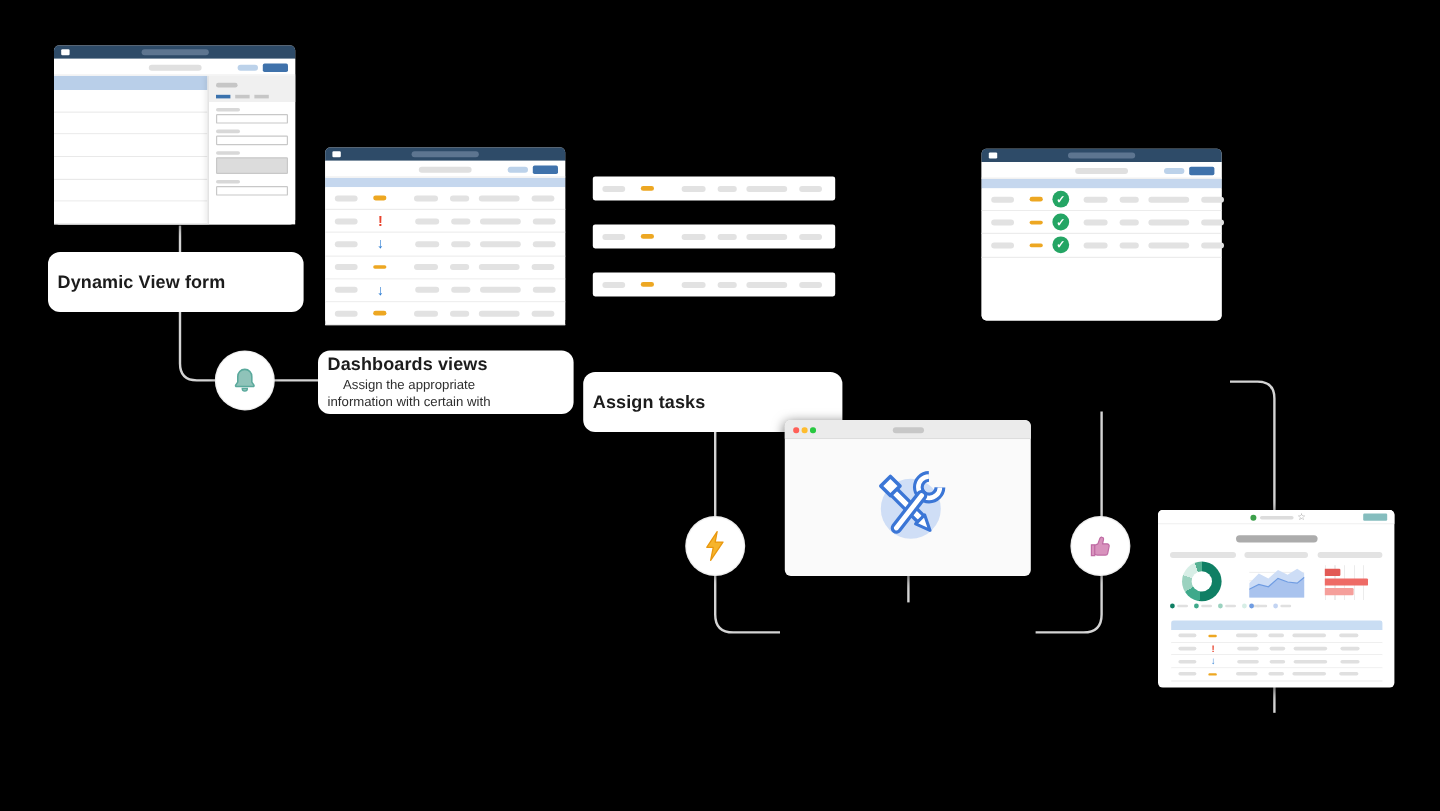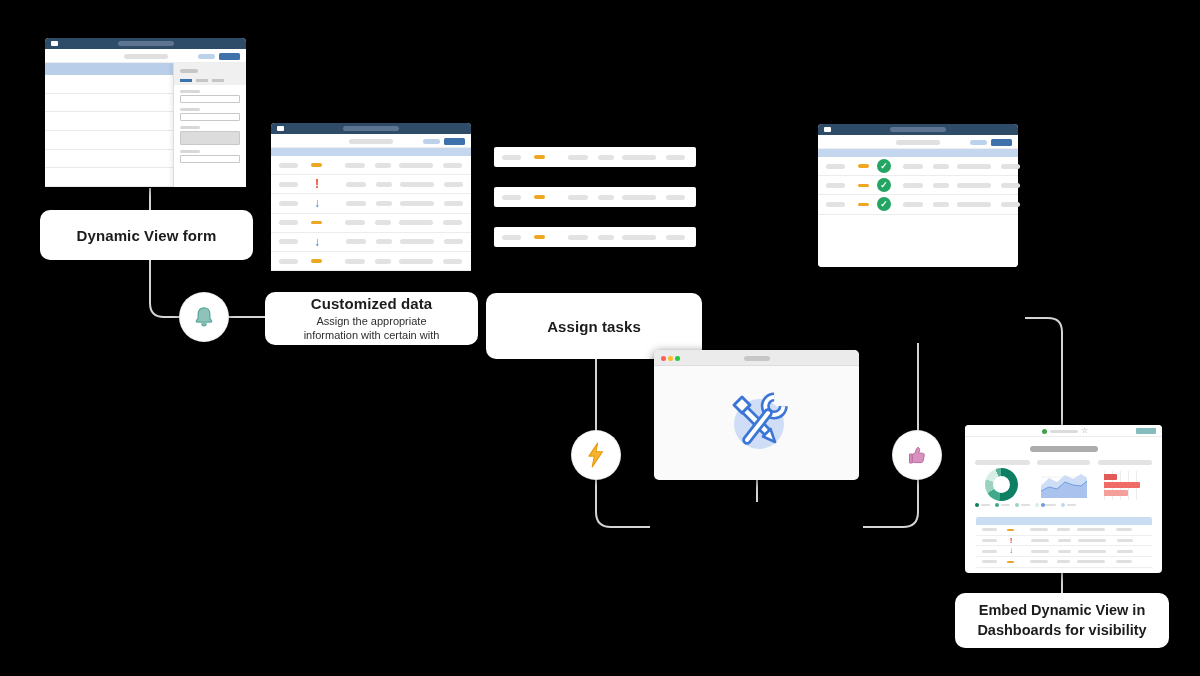--- a/index.html
+++ b/index.html
@@ -62,21 +62,21 @@
   .fp-title { width:18px; height:4px; border-radius:2px; background:#c6c6c6; }
   .fp-tabs { display:flex; gap:4px; margin-top:6px; }
   .fp-tab { width:12px; height:3px; background:#c6c6c6; }
   .fp-tab.active { background:#3a72ad; }
   .fp-fields { padding:0 6px; }
   .fp-label { width:20px; height:3px; border-radius:1.5px; background:#d8d8d8; margin:5px 0 2px; }
   .fp-input { height:8px; border:1px solid #c8c8c8; border-radius:1px; background:#fff; }
   .fp-textarea { height:14px; border:1px solid #c8c8c8; border-radius:1px; background:#dcdcdc; }
 
   
-  .label-card { position:absolute; z-index:2; background:#fff; border-radius:10px; display:flex; flex-direction:column; justify-content:center; align-items:center; text-align:center; padding:4px 8px; }
+  .label-card { position:absolute; z-index:2; background:#fff; border-radius:10px; display:flex; flex-direction:column; justify-content:center; align-items:flex-start; text-align:center; padding:4px 8px; }
   .label-title { font-size:15px; font-weight:700; color:#1c1c1c; letter-spacing:.1px; }
   .label-sub { font-size:11px; color:#2e2e2e; line-height:1.3; margin-top:2px; }
   .label-title-2l { font-size:14.5px; font-weight:700; color:#1c1c1c; line-height:1.35; }
 
   
   .flow-circle { position:absolute; width:48px; height:48px; border-radius:50%; background:#fff; z-index:3; display:flex; align-items:center; justify-content:center; box-shadow:0 0 0 1px #ededed, 0 2px 6px rgba(0,0,0,.45); }
 
   
   .browser { position:absolute; left:654px; top:350px; width:205px; height:130px; background:#fafafa; border-radius:5px; box-shadow:0 2px 10px rgba(0,0,0,.55); z-index:2; }
   .br-titlebar { height:16px; background:#ebebeb; border-radius:5px 5px 0 0; position:relative; border-bottom:1px solid #ddd; }
@@ -236,21 +236,21 @@
           <span class="ic ic-dash"></span>
           <span class="pill p2"></span>
           <span class="pill p3"></span>
           <span class="pill p4"></span>
           <span class="pill p5"></span>
         </div>
       </div>
   </div>
 
   <div class="label-card" style="left:265px;top:292px;width:213px;height:53px;">
-    <div class="label-title">Customized data</div>
+    <div class="label-title">Dashboards views</div>
     <div class="label-sub">
       <span>Assign the appropriate</span><br>
       <span>information with certain with</span>
     </div>
   </div>
 
   <div class="rows-std rows-float" style="left:494px;top:147px;width:202px;">
       <div class="srow">
         <span class="pill p1"></span>
         <span class="ic ic-dash"></span>
@@ -270,21 +270,21 @@
       <div class="srow">
         <span class="pill p1"></span>
         <span class="ic ic-dash"></span>
         <span class="pill p2"></span>
         <span class="pill p3"></span>
         <span class="pill p4"></span>
         <span class="pill p5"></span>
       </div>
     </div>
 
-  <div class="label-card" style="left:486px;top:293px;width:216px;height:66px;">
+  <div class="label-card" style="left:486px;top:310px;width:216px;height:50px;">
     <div class="label-title">Assign tasks</div>
   </div>
 
   <div class="win" style="left:818px;top:124px;width:200px;height:143px;">
     <div class="titlebar">
       <span class="app-icon"></span>
       <span class="title-pill"></span>
     </div>
     <div class="toolbar">
       <span class="tb-pill"></span>
@@ -455,20 +455,14 @@
           <span class="pill p1"></span>
           <span class="ic ic-dash"></span>
           <span class="pill p2"></span>
           <span class="pill p3"></span>
           <span class="pill p4"></span>
           <span class="pill p5"></span>
         </div>
       </div>
   </div>
 
-  <div class="label-card" style="left:955px;top:593px;width:214px;height:55px;">
-    <div class="label-title-2l">
-      <span>Embed Dynamic View in</span><br>
-      <span>Dashboards for visibility</span>
-    </div>
-  </div>
 
 </div>
 
 </body></html>

